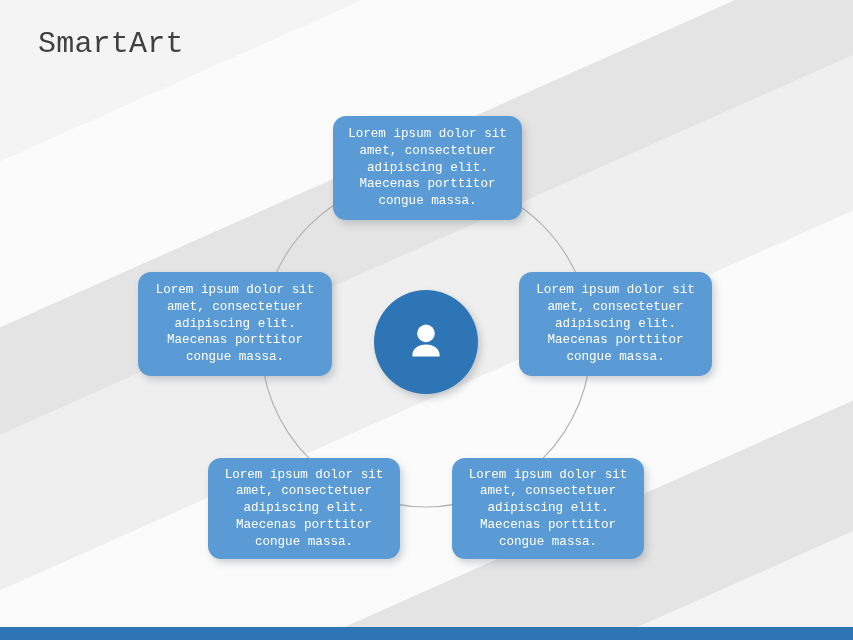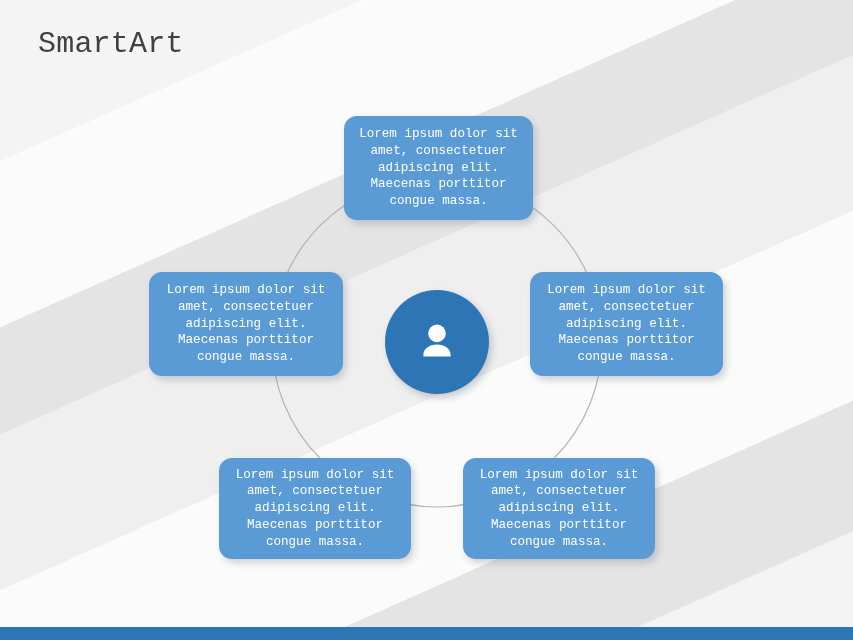--- a/index.html
+++ b/index.html
@@ -50,21 +50,21 @@
     font-size: 30px;
     font-weight: 400;
     color: #404040;
     letter-spacing: 0.2px;
     white-space: nowrap;
   }
 
   
   .diagram {
     position: absolute;
-    left: 11px;
+    left: 0;
     top: 0;
     width: 747px;
     height: 640px;
   }
   .ring-svg {
     position: absolute;
     left: 0;
     top: 0;
   }
 

